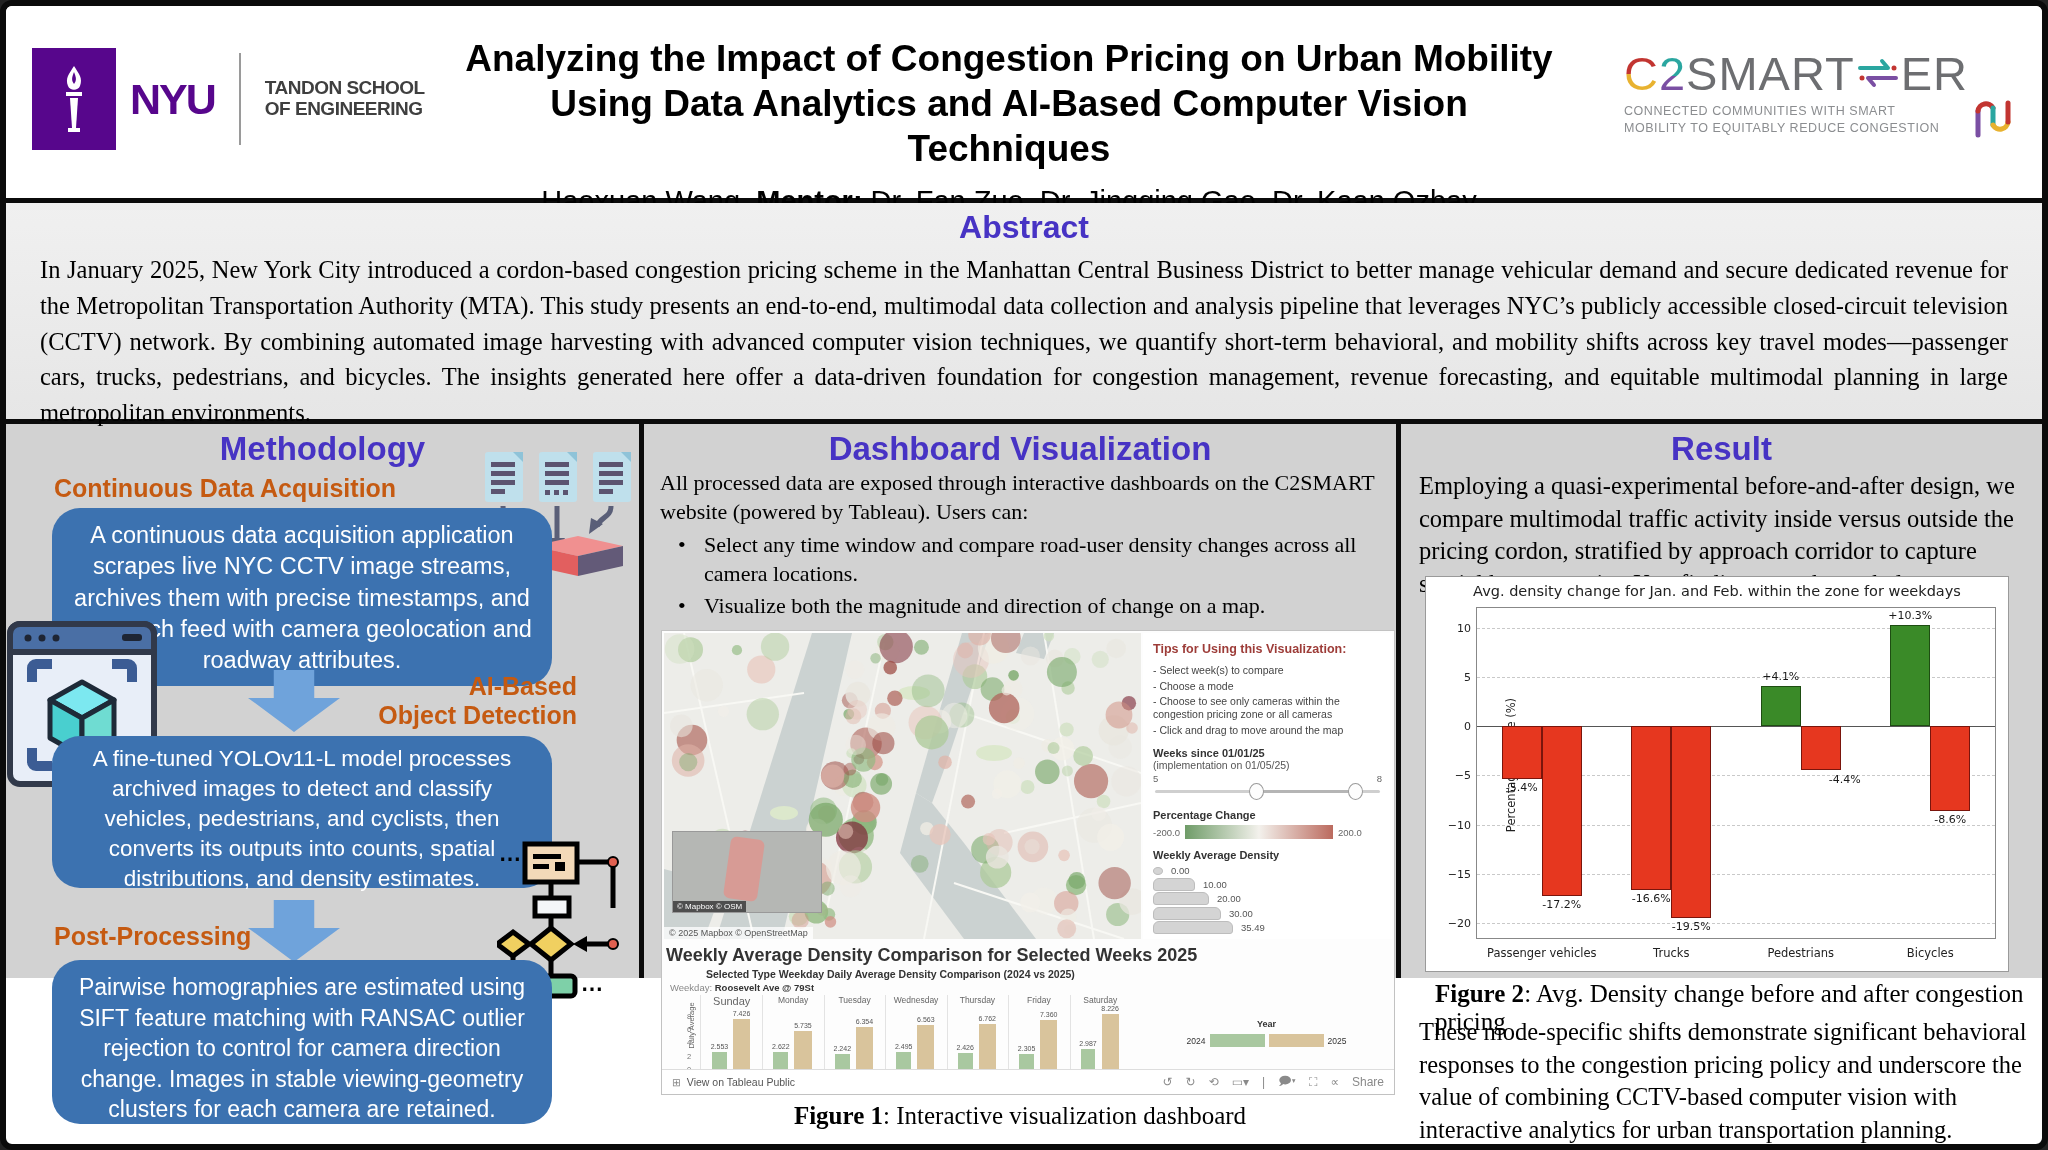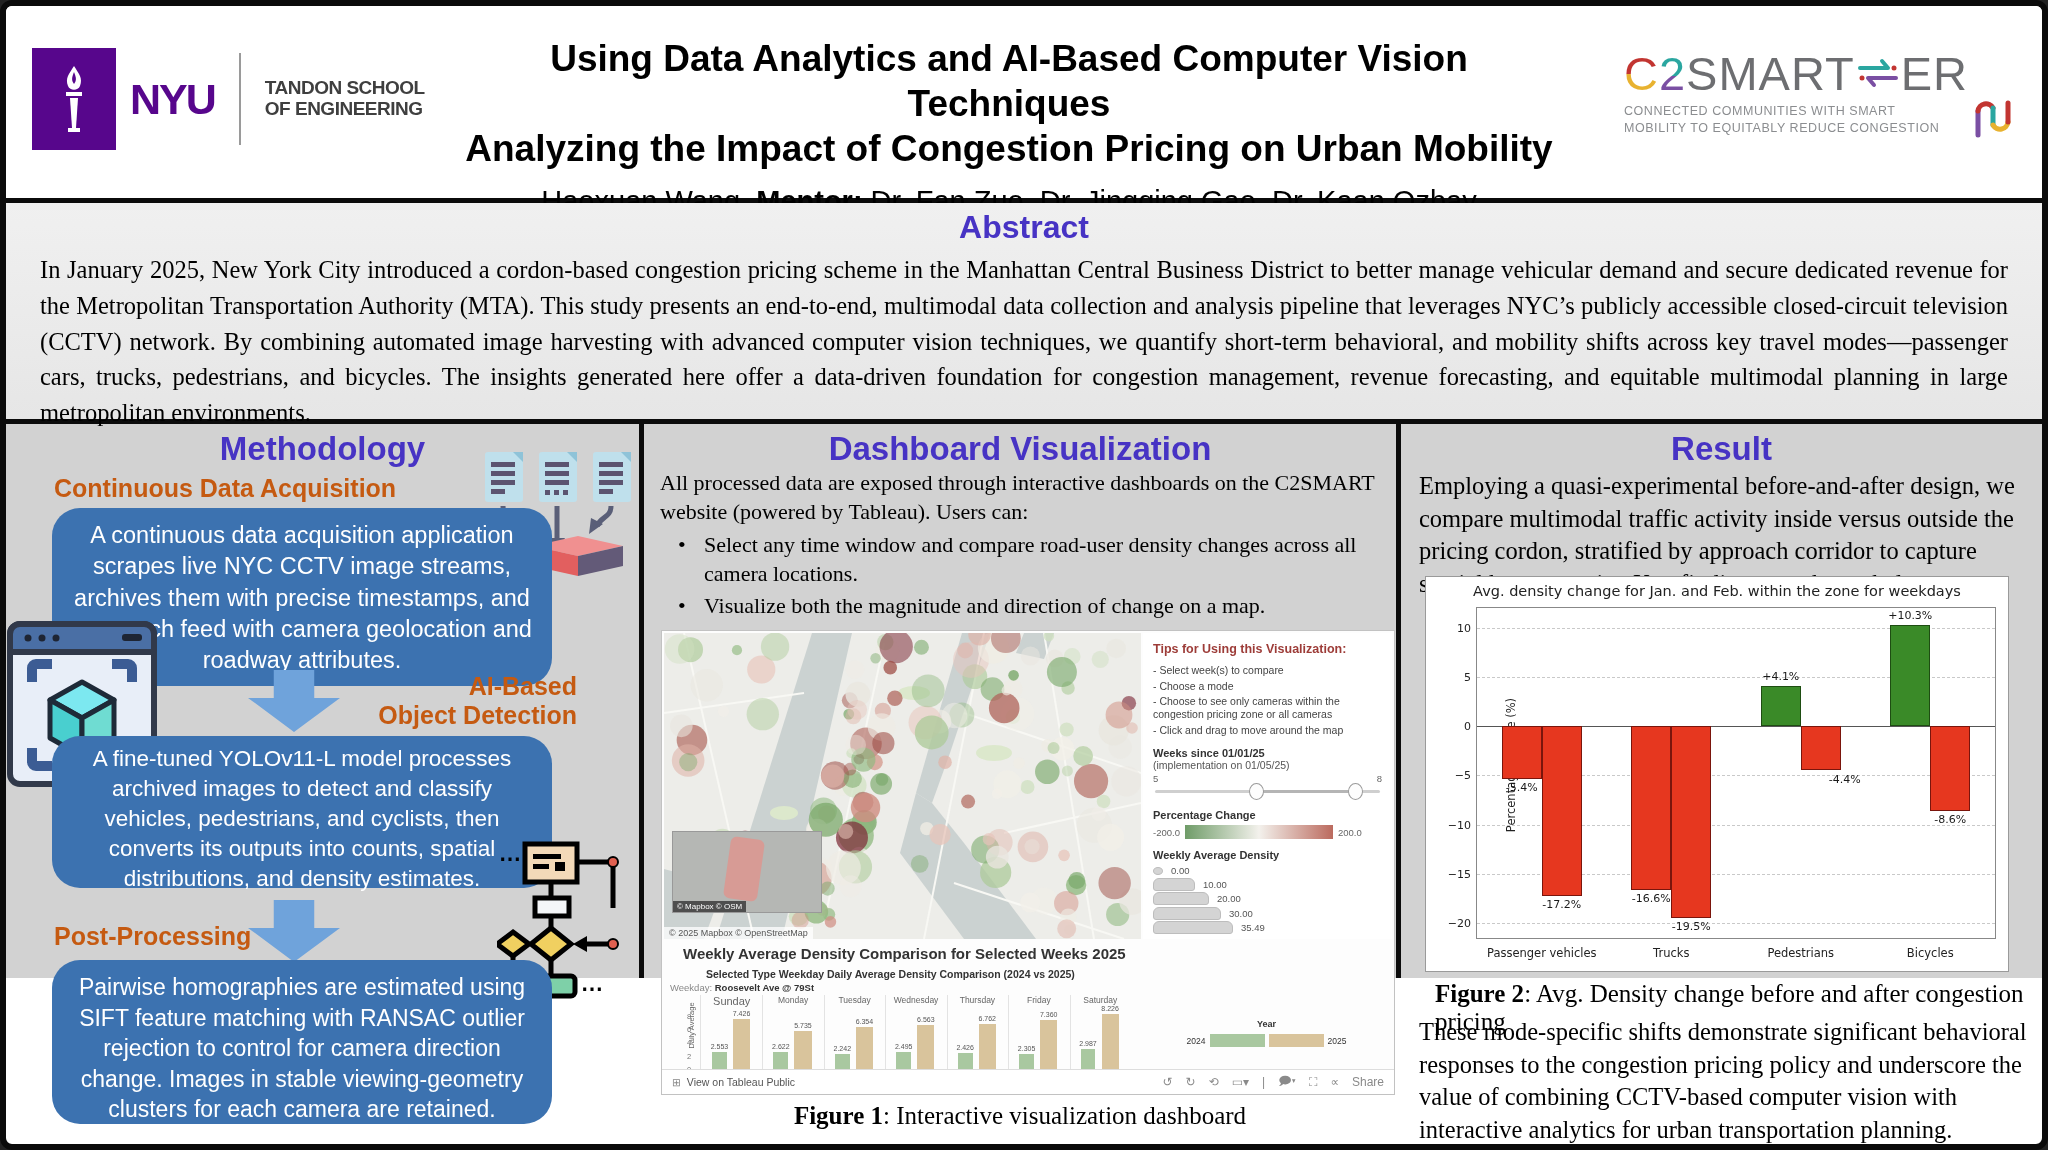--- a/index.html
+++ b/index.html
@@ -71,21 +71,21 @@
   .grad{display:flex; align-items:center; gap:5px; margin-top:4px; font-size:9.5px; color:#666;}
   .grad .bar{width:148px; height:14px; background:linear-gradient(to right,#6f9c68,#f3f1ec 50%,#bb6a5e);}
   .pills{margin-top:4px;}
   .pill-row{display:flex; align-items:center; gap:8px; margin-top:1.5px; font-size:9.5px; color:#555;}
   .pill{background:#d4d4d4; border:1px solid #bdbdbd; border-radius:6px 6px 3px 3px; height:13px;}
   .pill-row:nth-child(1) .pill{width:10px; height:8px; border-radius:50%;}
   .pill-row:nth-child(2) .pill{width:42px;}
   .pill-row:nth-child(3) .pill{width:56px;}
   .pill-row:nth-child(4) .pill{width:68px;}
   .pill-row:nth-child(5) .pill{width:80px;}
-  .db-title1{position:absolute; left:21px; top:314px; font-size:15px; font-weight:bold; color:#333;}
+  .db-title1{position:absolute; left:4px; top:314px; font-size:18px; font-weight:bold; color:#333;}
   .db-title2{position:absolute; left:8px; top:337px; font-size:10.5px; font-weight:bold; color:#333;margin-left:36px;}
   .db-loc{position:absolute; left:8px; top:351px; font-size:9.5px; color:#888;}
   .db-loc b{color:#333;}
   .wk-wrap{position:absolute; left:38px; top:364px; width:430px; height:74px;}
   #wk-plot{position:absolute; inset:0; border-left:1px solid #e3e3e3;}
   .wk-ylabel{position:absolute; left:-32px; top:26px; font-size:7.5px; color:#666; transform:rotate(-90deg); transform-origin:center;}
   .wk-legend{position:absolute; left:492px; top:388px; width:225px; font-size:8.5px; color:#333;}
   .wk-legend .t{text-align:center; font-weight:bold; font-size:9px; margin-bottom:5px;}
   .wk-legend .row{display:flex; align-items:center; gap:4px; justify-content:center;}
   .wk-legend .sw{width:55px; height:13px;}
@@ -124,22 +124,22 @@
       </div>
       <div class="nyu-word">NYU</div>
       <div class="nyu-divider"></div>
       <div class="school">
         <div>TANDON SCHOOL</div>
         <div>OF ENGINEERING</div>
       </div>
     </div>
 
     <div class="title-block">
+      <div class="title-line">Analyzing the Impact of Congestion Pricing on Urban Mobility</div>
       <div class="title-line">Using Data Analytics and AI-Based Computer Vision Techniques</div>
-      <div class="title-line">Analyzing the Impact of Congestion Pricing on Urban Mobility</div>
       <div class="authors"><span>Haoxuan Wang, </span><b>Mentor:</b><span> Dr. Fan Zuo, Dr. Jingqing Gao, Dr. Kaan Ozbay</span></div>
     </div>
 
     <div class="c2-block">
       <div class="c2-logo">
         <span class="c2-c">C</span>
           <span class="c2-2">2</span>
           <span>SMART</span>
           <span class="c2-arrows"><svg width="44" height="34" viewBox="0 0 44 34">
               <path d="M4 12 H32 L26 5" stroke="#2AA6A0" stroke-width="4" fill="none" stroke-linecap="round" stroke-linejoin="round"></path>

